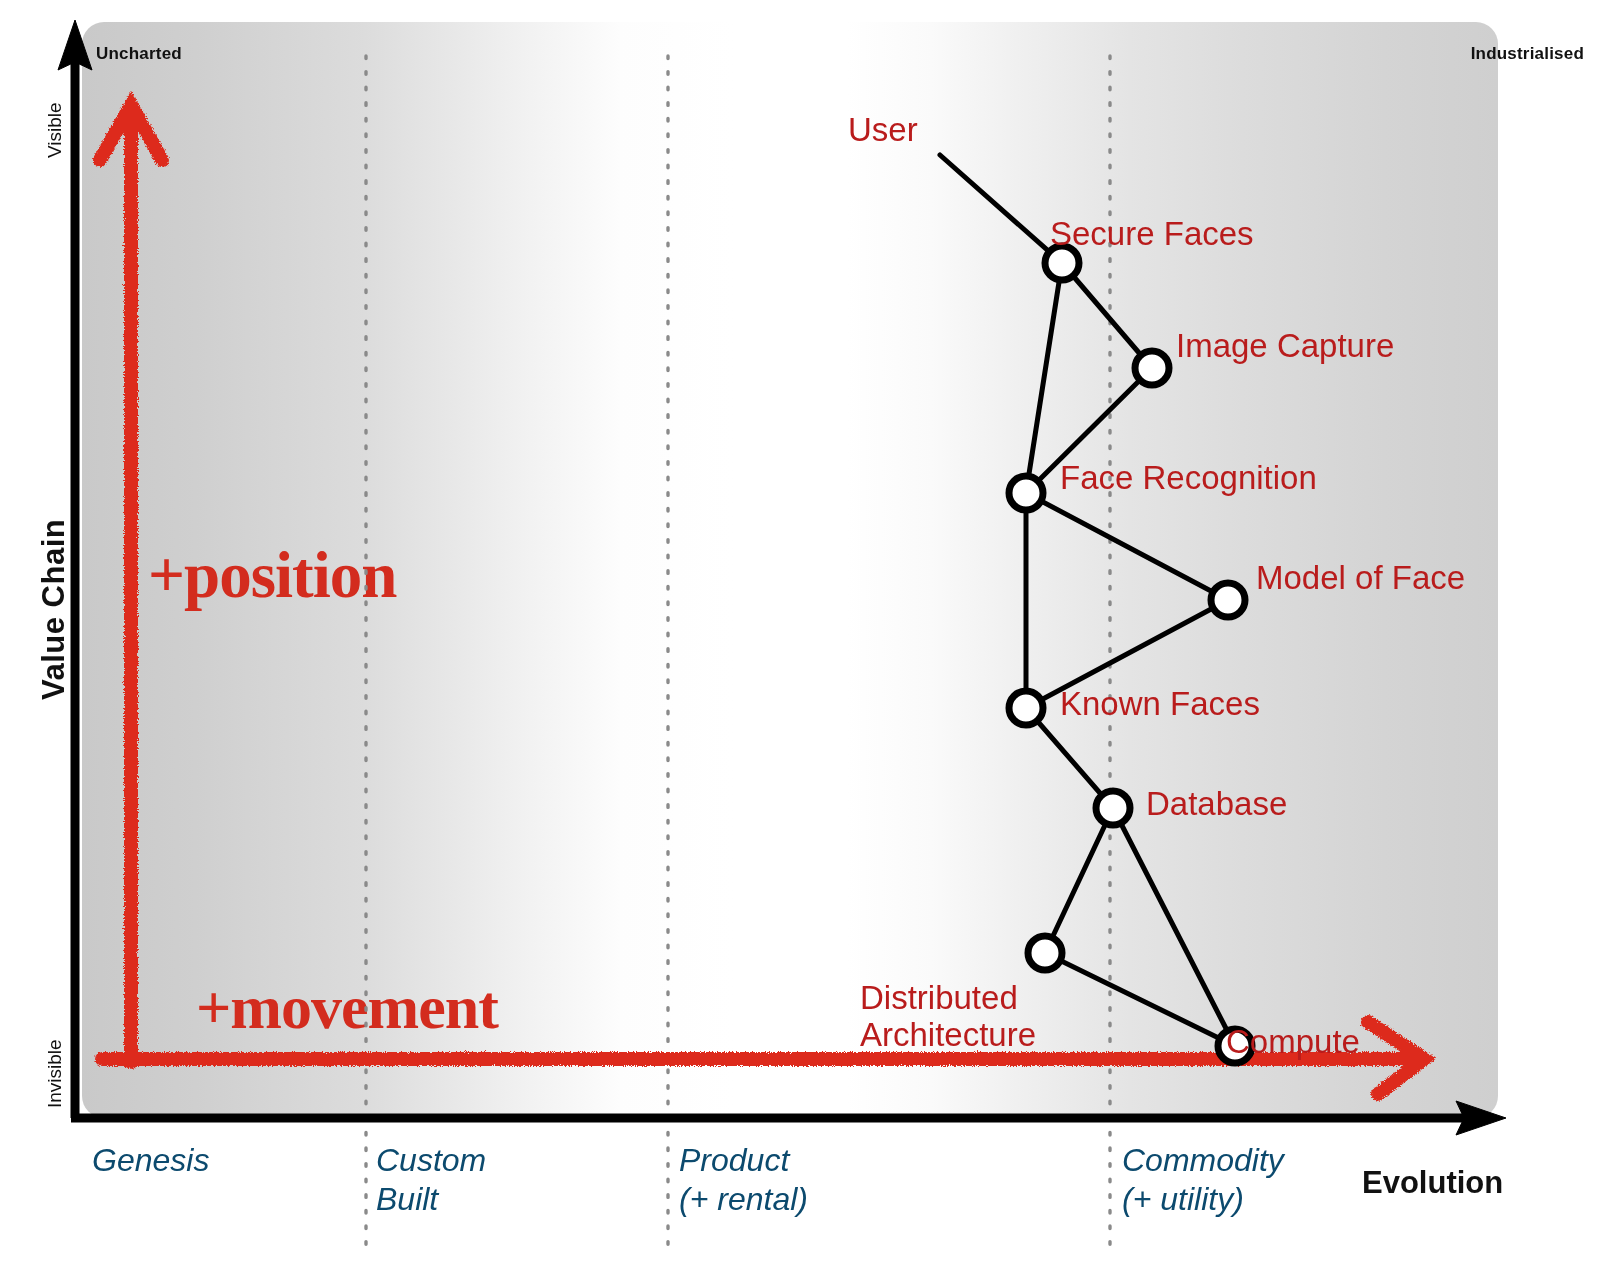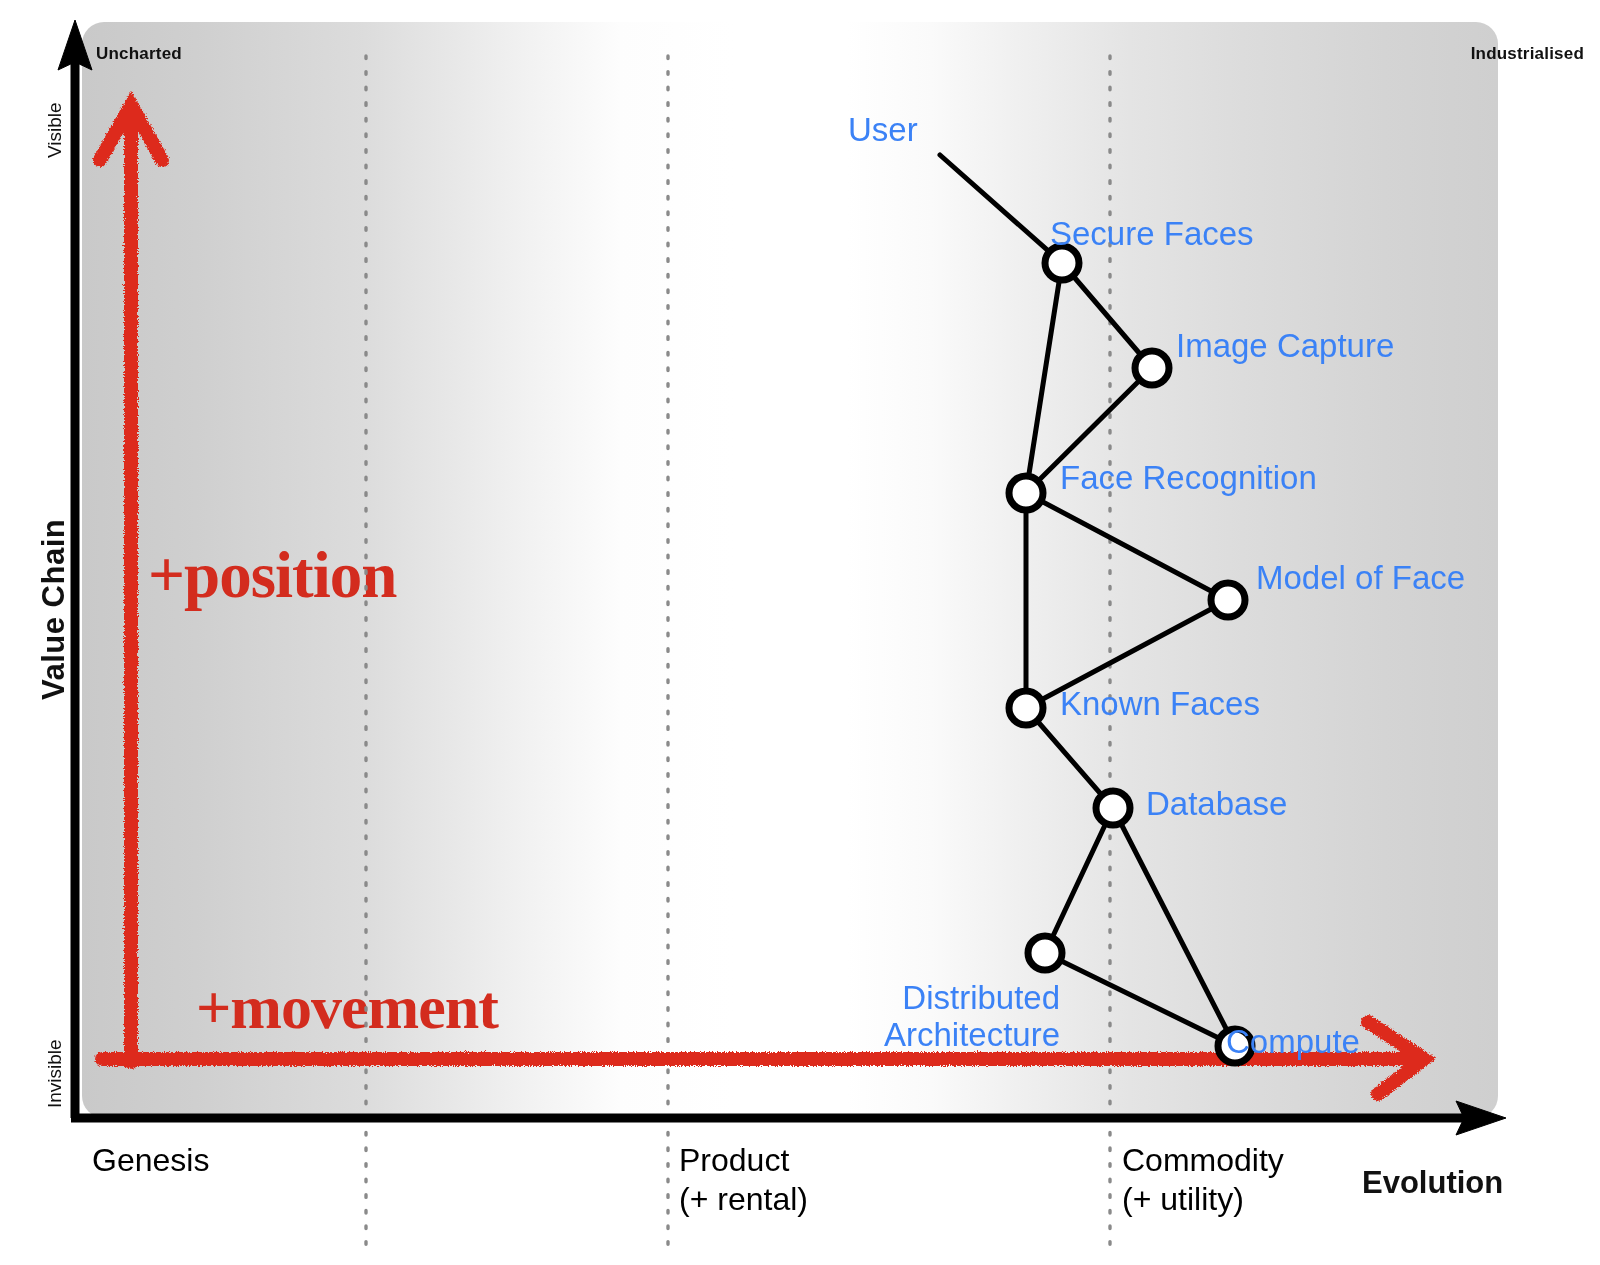--- a/index.html
+++ b/index.html
@@ -38,55 +38,57 @@
 
   
   .red-text{
     position:absolute;color:#d32c1e;font-weight:bold;white-space:nowrap;font-family:Liberation Serif, serif;
   }
   #position-text{left:148px;top:538px;font-size:65px;letter-spacing:-1px;}
   #movement-text{left:196px;top:972px;font-size:62px;letter-spacing:-1px;}
 
   
   .stage-label{
-    position:absolute;font-size:32px;color:#000000;
+    position:absolute;font-style:italic;font-size:32px;color:#0c4a6e;
     line-height:1.22;white-space:pre-line;
   }
   #stage-genesis{left:92px;top:1141px;}
   #stage-custom{left:376px;top:1141px;}
   #stage-product{left:679px;top:1141px;}
   #stage-commodity{left:1122px;top:1141px;}
 
   #evolution-label{
     position:absolute;left:1362px;top:1165px;font-size:31px;font-weight:bold;color:#111;
   }
 
   
   .node-label{
-    position:absolute;font-size:33px;color:#3b82f6;white-space:pre-line;line-height:1.12;
+    position:absolute;font-size:33px;color:#b91c1c;white-space:pre-line;line-height:1.12;
   }
 </style>
 </head>
 <body>
 
 <div id="stage">
 
   <div id="panel"></div>
 
   <div class="corner-label" id="uncharted-label">Uncharted</div>
   <div class="corner-label" id="industrialised-label">Industrialised</div>
 
   <div class="yrot" id="visible-label">Visible</div>
   <div class="yrot" id="invisible-label">Invisible</div>
   <div class="yrot" id="valuechain-label">Value Chain</div>
 
   <div class="red-text" id="position-text">+position</div>
   <div class="red-text" id="movement-text">+movement</div>
 
   <div class="stage-label" id="stage-genesis">Genesis</div>
+  <div class="stage-label" id="stage-custom">Custom
+Built</div>
   <div class="stage-label" id="stage-product">Product
 (+ rental)</div>
   <div class="stage-label" id="stage-commodity">Commodity
 (+ utility)</div>
 
   <div id="evolution-label">Evolution</div>
 
   <svg class="overlay" id="static-svg" viewBox="0 0 1600 1265">
     <defs>
       <filter id="rough" x="-20%" y="-20%" width="140%" height="140%">
@@ -146,18 +148,18 @@
   </svg>
 
   <div id="label-layer">
       <div class="node-label" style="left: 848px; top: 112px;">User</div>
       <div class="node-label" style="left: 1050px; top: 216px;">Secure Faces</div>
       <div class="node-label" style="left: 1176px; top: 328px; text-align: right;">Image Capture</div>
       <div class="node-label" style="left: 1060px; top: 460px;">Face Recognition</div>
       <div class="node-label" style="left: 1256px; top: 560px;">Model of Face</div>
       <div class="node-label" style="left: 1060px; top: 686px;">Known Faces</div>
       <div class="node-label" style="left: 1146px; top: 786px;">Database</div>
-      <div class="node-label" style="left: 884px; top: 980px; text-align: right;">Distributed
+      <div class="node-label" style="left: 860px; top: 980px;">Distributed
 Architecture</div>
       <div class="node-label" style="left: 1226px; top: 1024px;">Compute</div>
     </div>
 
 </div>
 
 </body></html>

